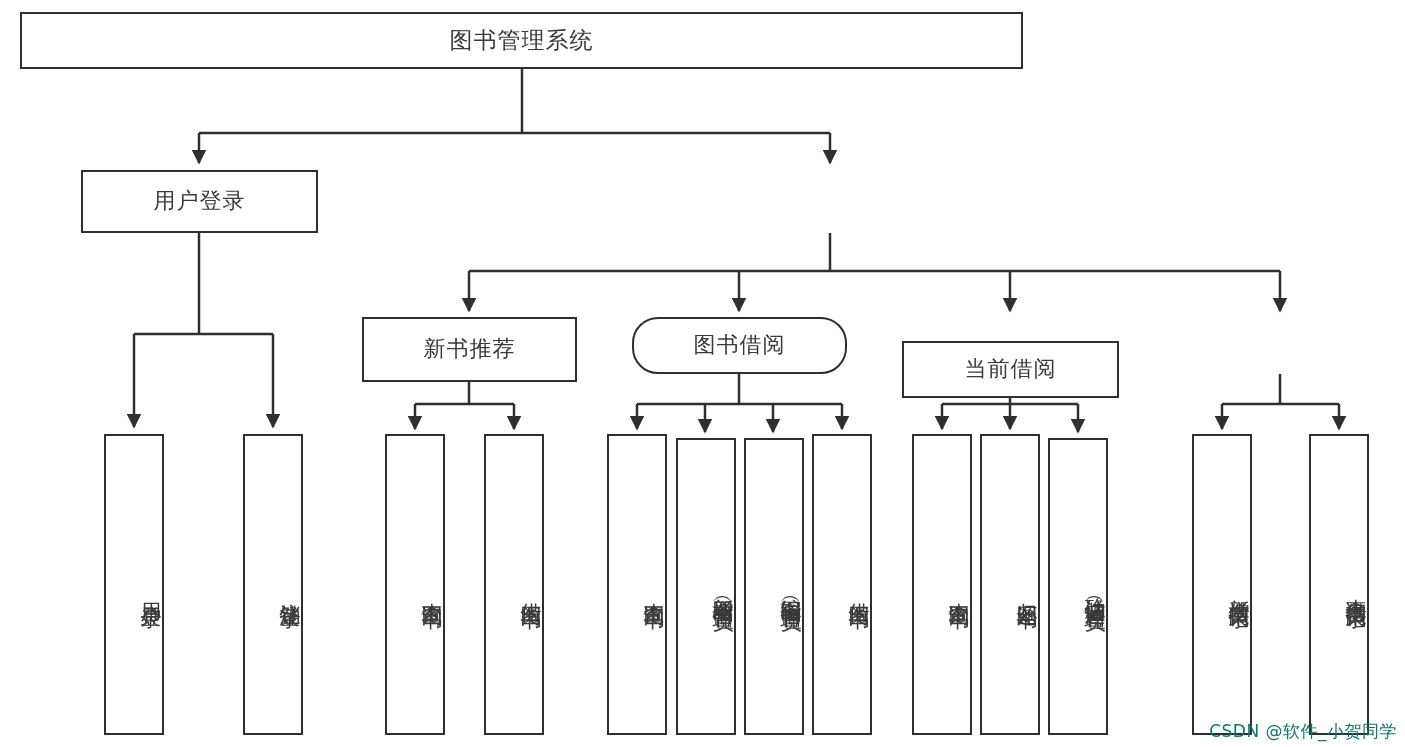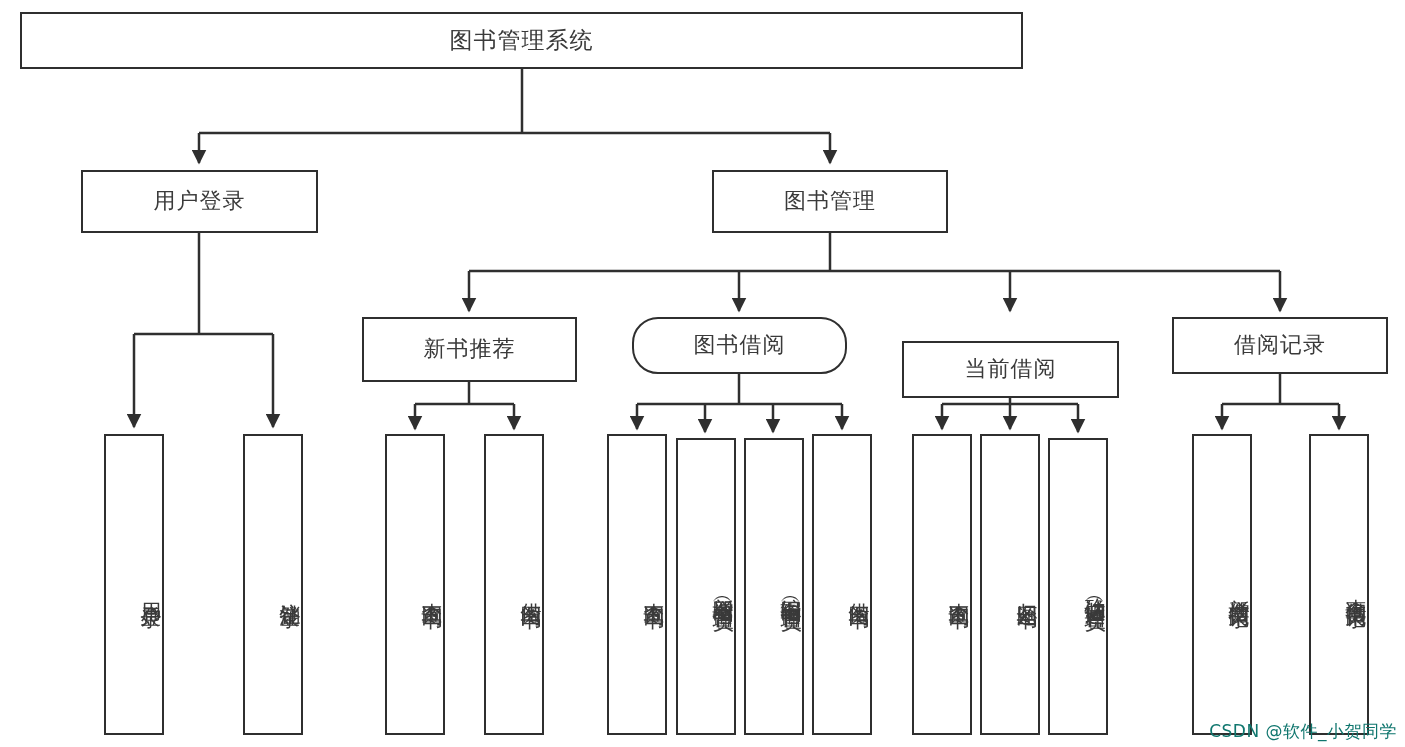--- a/index.html
+++ b/index.html
@@ -133,39 +133,33 @@
   </svg>
 
   <div class="node h root" style="left:20px; top:12px; width:1003px; height:57px;">
     <span class="label-h">图书管理系统</span>
   </div>
 
   <div class="node h" style="left:81px; top:170px; width:237px; height:63px;">
     <span class="label-h">用户登录</span>
   </div>
 
-  <div class="node h" style="left:712px; top:170px; width:236px; height:63px;">
-    <span class="label-h">图书管理</span>
-  </div>
 
   <div class="node h" style="left:362px; top:317px; width:215px; height:65px;">
     <span class="label-h">新书推荐</span>
   </div>
 
   <div class="node h" style="left:632px; top:317px; width:215px; height:57px;border-radius:26px;">
     <span class="label-h">图书借阅</span>
   </div>
 
   <div class="node h" style="left:902px; top:317px; width:217px; height:57px;margin-top:24px;">
     <span class="label-h">当前借阅</span>
   </div>
 
-  <div class="node h" style="left:1172px; top:317px; width:216px; height:57px;">
-    <span class="label-h">借阅记录</span>
-  </div>
 
   <div class="node v" style="left:104px; top:434px; width:60px; height:301px;">
     <span class="label-v">用户登录</span>
   </div>
 
   <div class="node v" style="left:243px; top:434px; width:60px; height:301px;">
     <span class="label-v">注销登录</span>
   </div>
 
   <div class="node v" style="left:385px; top:434px; width:60px; height:301px;">

